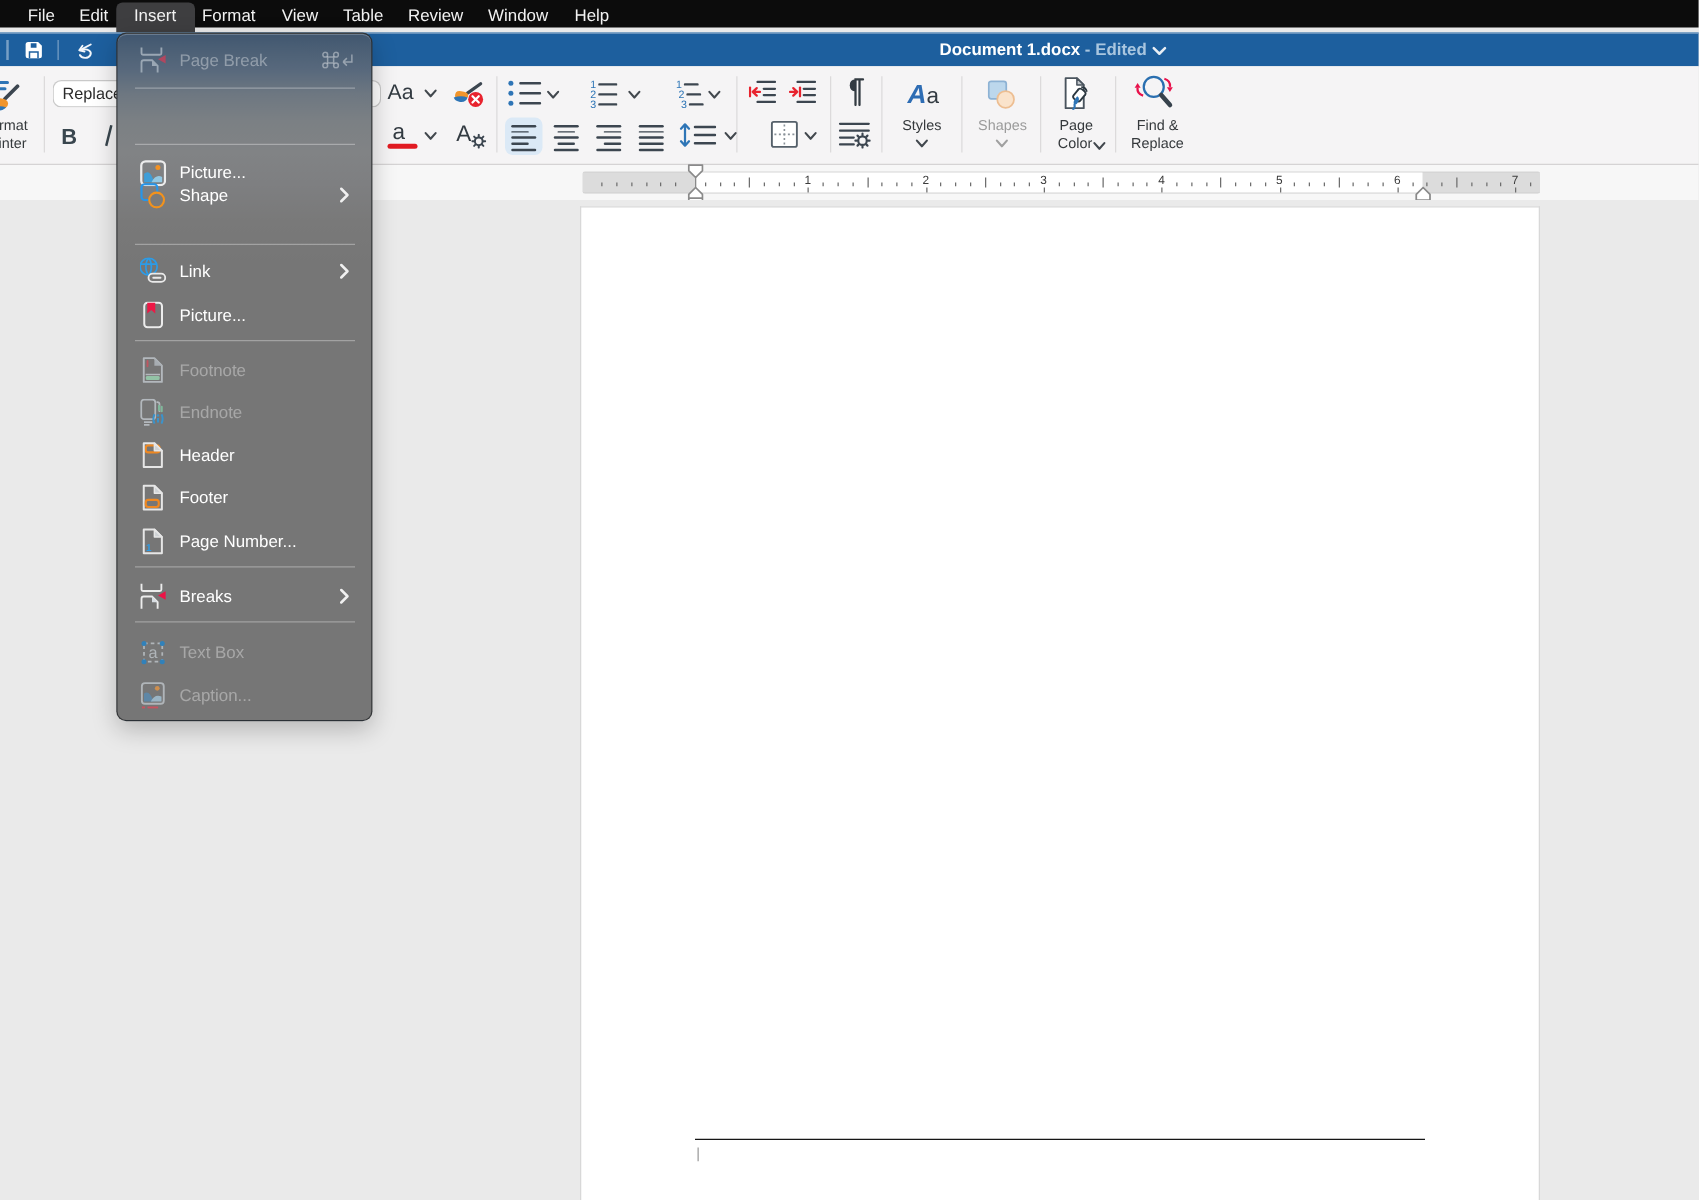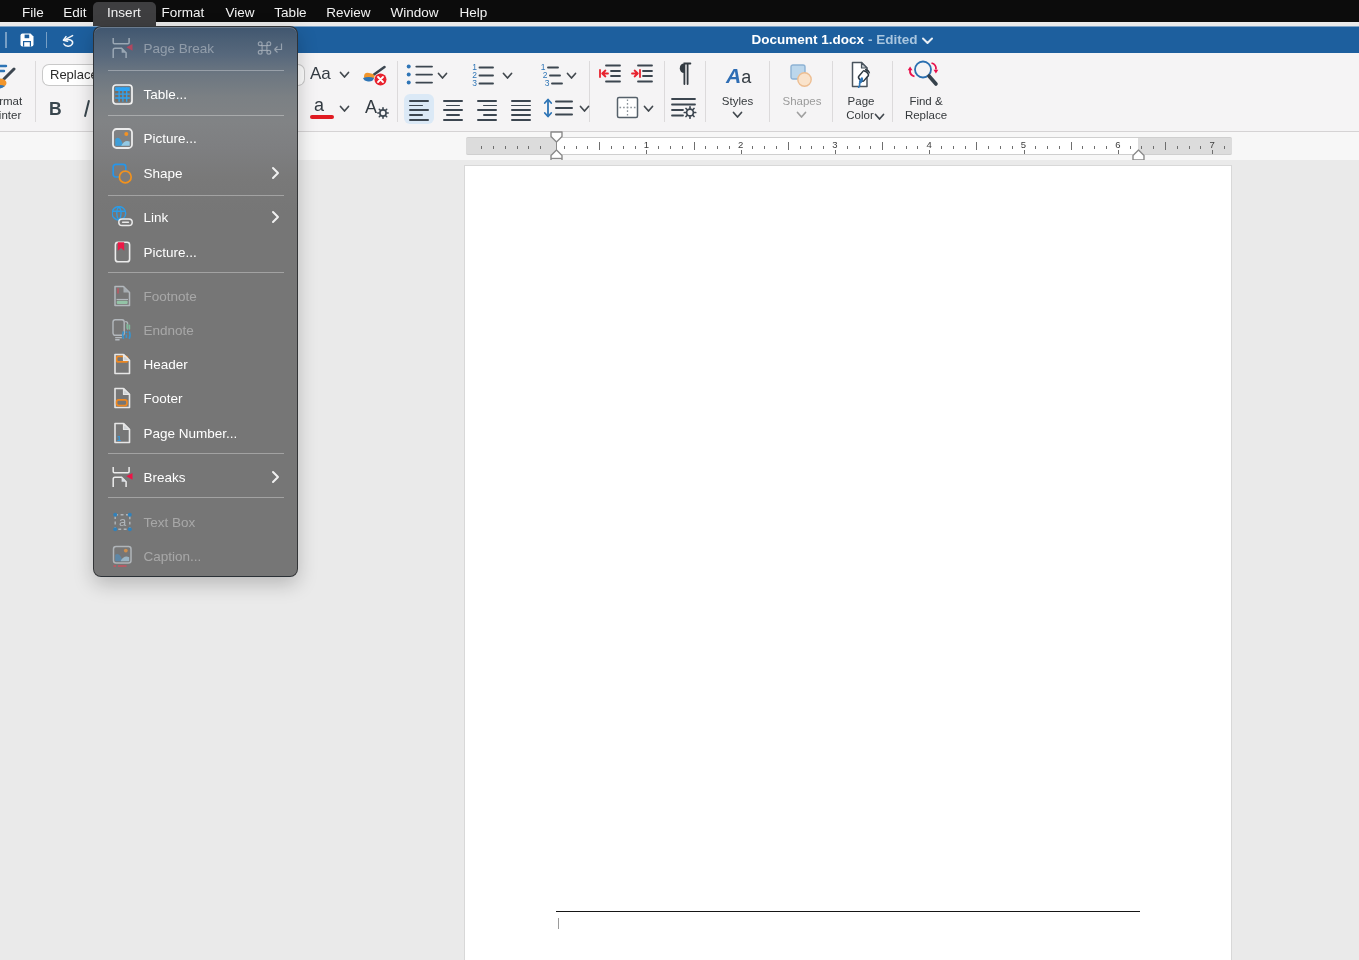--- a/index.html
+++ b/index.html
@@ -402,45 +402,33 @@
         <circle cx="20.2" cy="2.7" r="1.9"></circle>
           <circle cx="28.8" cy="2.7" r="1.9"></circle>
           <circle cx="20.2" cy="11.3" r="1.9"></circle>
           <circle cx="28.8" cy="11.3" r="1.9"></circle>
         <path d="M41.5 2.5 V8.5 H34.5 M34.5 8.5 L37.5 5.5 M34.5 8.5 L37.5 11.5"></path>
       </g>
     </svg>
   </div>
   <div class="msep" style="top:43.5px;"></div>
 
-  <div class="mitem" style="top:50px;">
-    <svg class="ic" viewBox="0 0 21 22">
-      <rect x="1" y="2" width="19" height="19" rx="3" fill="none" stroke="#f2f2f2" stroke-width="1.7"></rect>
-      <rect x="3.2" y="4.2" width="14.6" height="14.6" rx="1" fill="rgba(120,92,68,0.55)"></rect>
-      <rect x="3.2" y="4.2" width="14.6" height="3.8" fill="#2ea3f2"></rect>
-      <g stroke="#2ea3f2" stroke-width="1.3">
-        <path d="M7.1 4.2 V18.8 M10.9 4.2 V18.8 M14.7 4.2 V18.8"></path>
-        <path d="M3.2 11.2 H17.8 M3.2 15 H17.8"></path>
-      </g>
-    </svg>
-    <span class="txt">Table...</span>
-  </div>
   <div class="msep" style="top:88.5px;"></div>
 
   <div class="mitem" style="top:94.5px;">
     <svg class="ic" viewBox="0 0 21 22">
       <rect x="1" y="2" width="19" height="19" rx="3.5" fill="none" stroke="#ececec" stroke-width="1.8"></rect>
       <circle cx="14.3" cy="6.9" r="2" fill="#f49223"></circle>
       <path d="M3.3 18.7 V12 Q8 7.5 11.3 18.7 Z" fill="#3f9ed8"></path>
       <path d="M9.2 18.7 Q12.5 12.2 17.7 14.5 V18.7 Z" fill="#93c9e4"></path>
     </svg>
     <span class="txt">Picture...</span>
   </div>
 
-  <div class="mitem" style="top:129px;">
+  <div class="mitem" style="top:112px;">
     <svg class="ic" viewBox="0 0 21 22">
       <rect x="1.2" y="2.4" width="12.6" height="12.6" rx="2.5" fill="none" stroke="#2696ea" stroke-width="1.7"></rect>
       <circle cx="13.3" cy="15" r="5.9" fill="#7b7b7b" stroke="#f2921d" stroke-width="1.7"></circle>
     </svg>
     <span class="txt">Shape</span>
     <svg class="chev" width="9" height="14" viewBox="0 0 9 14">
         <polyline points="2,2 7,7 2,12" fill="none" stroke="#f0f0f0" stroke-width="2" stroke-linecap="round" stroke-linejoin="round"></polyline>
       </svg>
   </div>
   <div class="msep" style="top:168px;"></div>

